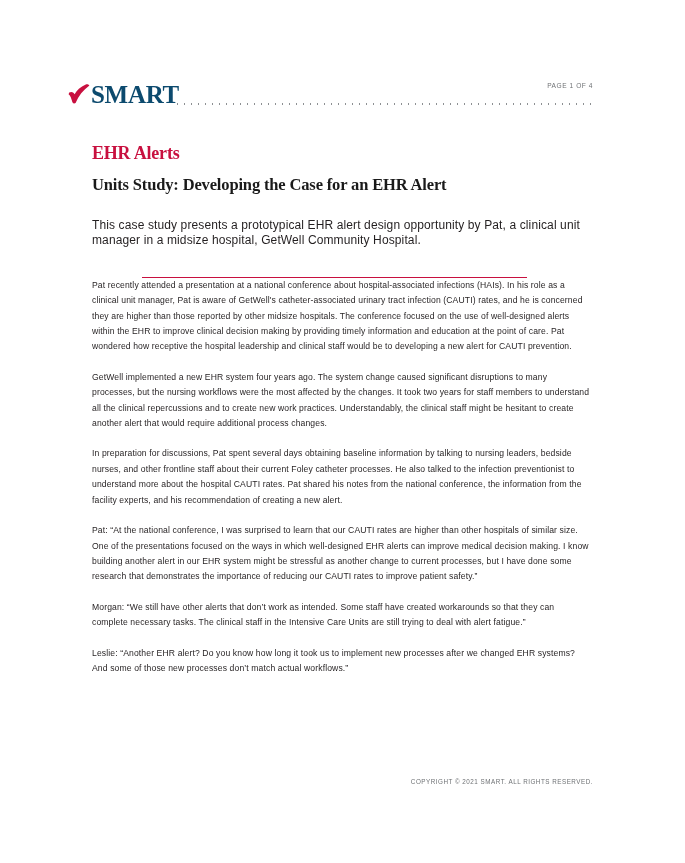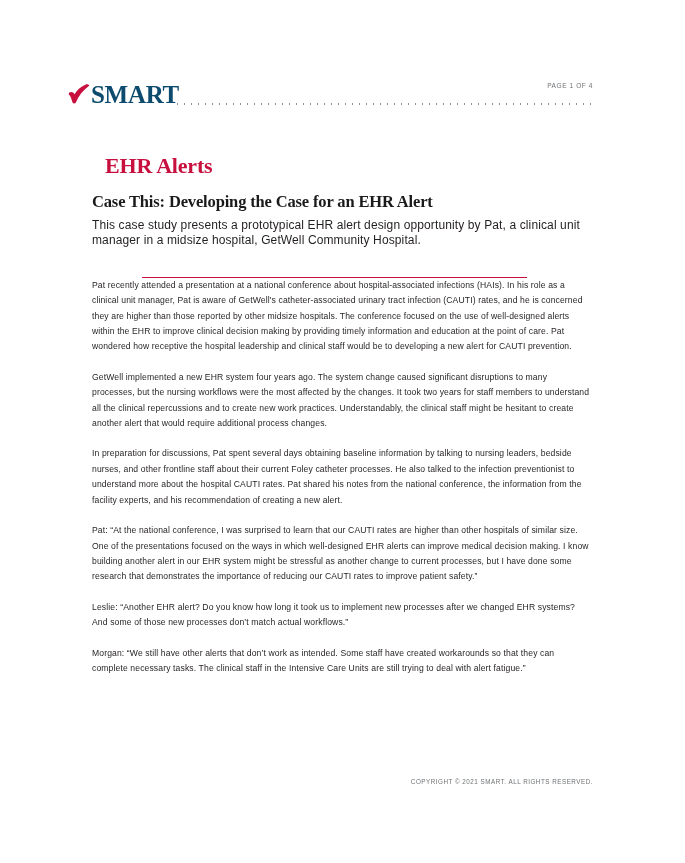--- a/index.html
+++ b/index.html
@@ -79,24 +79,24 @@
   
   .title-block {
     position: absolute;
     left: 92px;
     top: 140px;
     width: 500px;
   }
   .doc-title {
     font-family: "Liberation Serif", serif;
     font-weight: bold;
-    font-size: 22px;
+    font-size: 18px;
     color: #c8103f;
     letter-spacing: -0.2px;
-    margin: 13px;
+    margin: 0;
     line-height: 26px;
   }
   .doc-subtitle {
     font-family: "Liberation Serif", serif;
     font-weight: bold;
     font-size: 16.5px;
     color: #1a1a1a;
     letter-spacing: -0.15px;
     margin: 9px 0 0 0;
     line-height: 20px;
@@ -163,36 +163,36 @@
       <span class="logo-word">SMART</span>
     </div>
 
     <div class="header-dots"></div>
 
     <div class="page-num">PAGE 1 OF 4</div>
   </div>
 
   <div class="title-block">
     <h1 class="doc-title">EHR Alerts</h1>
-    <h2 class="doc-subtitle">Case This: Developing the Case for an EHR Alert</h2>
+    <h2 class="doc-subtitle">Units Study: Developing the Case for an EHR Alert</h2>
   </div>
 
   <div class="content">
 
     <p class="lede">This case study presents a prototypical EHR alert design opportunity by Pat, a clinical unit manager in a midsize hospital, GetWell Community Hospital.</p>
 
     <hr class="rule">
 
     <div class="body-stack">
       <p>Pat recently attended a presentation at a national conference about hospital-associated infections (HAIs). In his role as a clinical unit manager, Pat is aware of GetWell's catheter-associated urinary tract infection (CAUTI) rates, and he is concerned they are higher than those reported by other midsize hospitals. The conference focused on the use of well-designed alerts within the EHR to improve clinical decision making by providing timely information and education at the point of care. Pat wondered how receptive the hospital leadership and clinical staff would be to developing a new alert for CAUTI prevention.</p>
       <p>GetWell implemented a new EHR system four years ago. The system change caused significant disruptions to many processes, but the nursing workflows were the most affected by the changes. It took two years for staff members to understand all the clinical repercussions and to create new work practices. Understandably, the clinical staff might be hesitant to create another alert that would require additional process changes.</p>
       <p>In preparation for discussions, Pat spent several days obtaining baseline information by talking to nursing leaders, bedside nurses, and other frontline staff about their current Foley catheter processes. He also talked to the infection preventionist to understand more about the hospital CAUTI rates. Pat shared his notes from the national conference, the information from the facility experts, and his recommendation of creating a new alert.</p>
       <p>Pat: “At the national conference, I was surprised to learn that our CAUTI rates are higher than other hospitals of similar size. One of the presentations focused on the ways in which well-designed EHR alerts can improve medical decision making. I know building another alert in our EHR system might be stressful as another change to current processes, but I have done some research that demonstrates the importance of reducing our CAUTI rates to improve patient safety.”</p>
+      <p>Morgan: “We still have other alerts that don’t work as intended. Some staff have created workarounds so that they can complete necessary tasks. The clinical staff in the Intensive Care Units are still trying to deal with alert fatigue.”</p>
       <p>Leslie: “Another EHR alert? Do you know how long it took us to implement new processes after we changed EHR systems? And some of those new processes don’t match actual workflows.”</p>
-      <p>Morgan: “We still have other alerts that don’t work as intended. Some staff have created workarounds so that they can complete necessary tasks. The clinical staff in the Intensive Care Units are still trying to deal with alert fatigue.”</p>
     </div>
   </div>
 
   <div class="footer">
     <div class="copyright">COPYRIGHT © 2021 SMART. ALL RIGHTS RESERVED.</div>
   </div>
 
 </div>
 
 </body></html>

